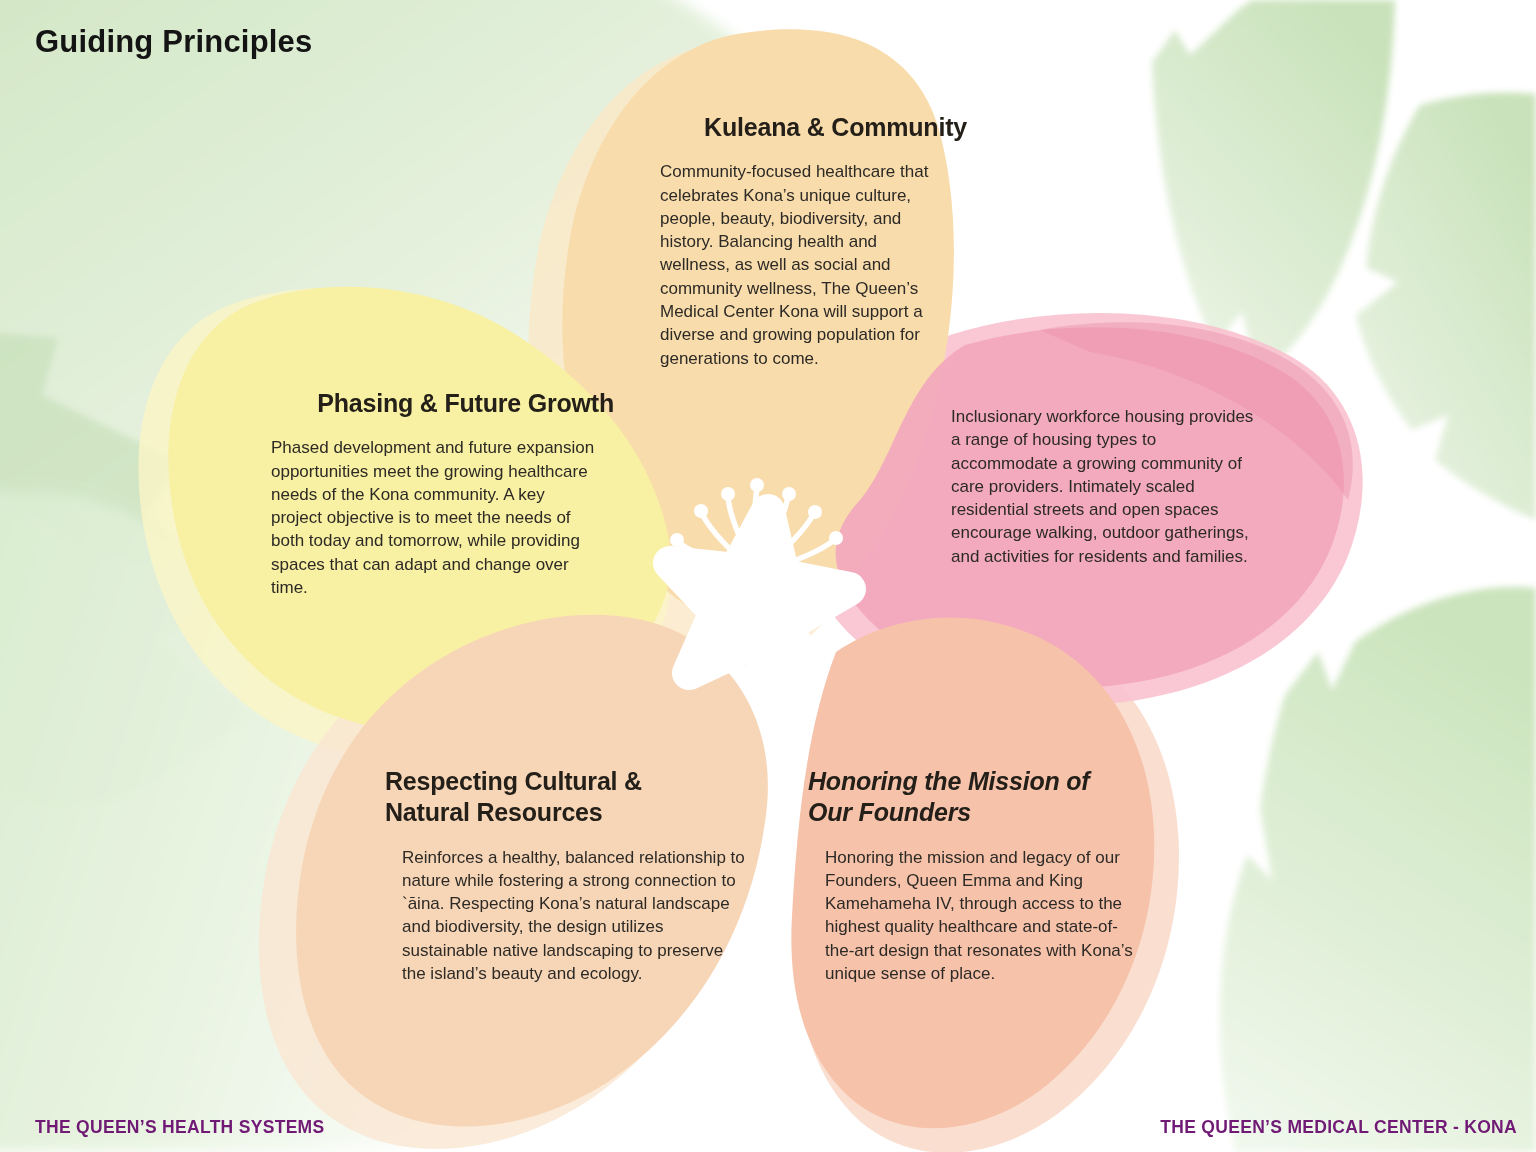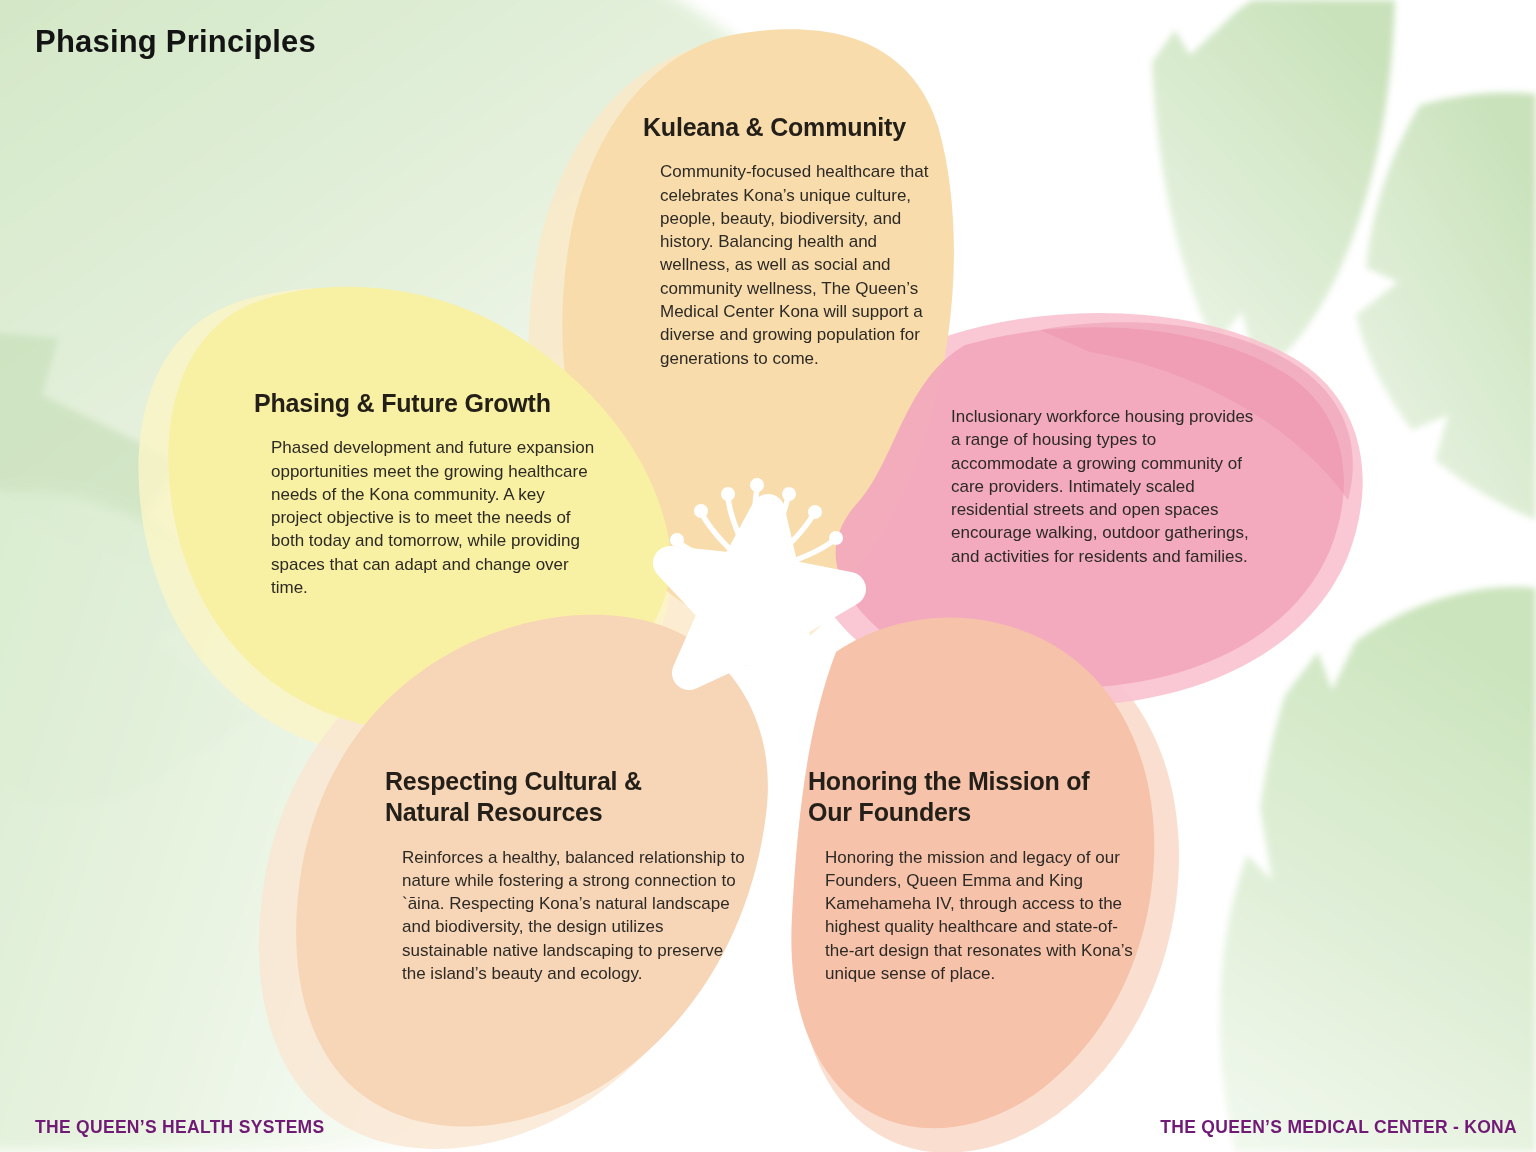--- a/index.html
+++ b/index.html
@@ -12,28 +12,28 @@
   .page-title{
     position:absolute;left:35px;top:24px;
     font-size:31px;font-weight:700;color:#141414;letter-spacing:.2px;
   }
   .principle{position:absolute;color:#2d2a26;}
   .principle h2{
     margin:0 0 16px 0;font-size:25px;font-weight:700;color:#242019;
     line-height:1.25;letter-spacing:-.2px;
   }
   .principle p{margin:17px;font-size:17px;line-height:1.37;}
-  .nowrap h2{white-space:nowrap;}
+  .nowrap h2{white-space:nowrap;text-align:right;}
   .sec-kuleana   {left:643px;top:112px;width:324px;}
   .sec-phasing   {left:254px;top:388px;width:360px;}
   .sec-diverse   {left:934px;top:388px;width:338px;}
   .sec-respecting{left:385px;top:766px;width:382px;}
   .sec-respecting h2{max-width:260px;}
   .sec-honoring  {left:808px;top:766px;width:350px;}
-  .sec-honoring h2{max-width:310px;}
+  .sec-honoring h2{max-width:310px;font-style:italic;}
   .footer{
     position:absolute;bottom:14px;font-size:17.5px;font-weight:600;
     color:#701a75;letter-spacing:.3px;
   }
   .footer-left{left:35px;}
   .footer-right{right:19px;}
 </style>
 </head>
 <body>
 
@@ -109,21 +109,21 @@
       <circle cx="701" cy="511" r="7"></circle>
       <circle cx="728" cy="494" r="7"></circle>
       <circle cx="757" cy="485" r="7"></circle>
       <circle cx="789" cy="494" r="7"></circle>
       <circle cx="815" cy="512" r="7"></circle>
       <circle cx="836" cy="538" r="7"></circle>
     </g>
   </g>
 </svg>
 
-<div class="page-title">Phasing Principles</div>
+<div class="page-title">Guiding Principles</div>
 
 <div class="principle sec-kuleana nowrap">
   <h2>Kuleana &amp; Community</h2>
   <p>Community-focused healthcare that celebrates Kona’s unique culture, people, beauty, biodiversity, and history. Balancing health and wellness, as well as social and community wellness, The Queen’s Medical Center Kona will support a diverse and growing population for generations to come.</p>
 </div>
 
 <div class="principle sec-phasing nowrap">
   <h2>Phasing &amp; Future Growth</h2>
   <p>Phased development and future expansion opportunities meet the growing healthcare needs of the Kona community. A key project objective is to meet the needs of both today and tomorrow, while providing spaces that can adapt and change over time.</p>
 </div>

